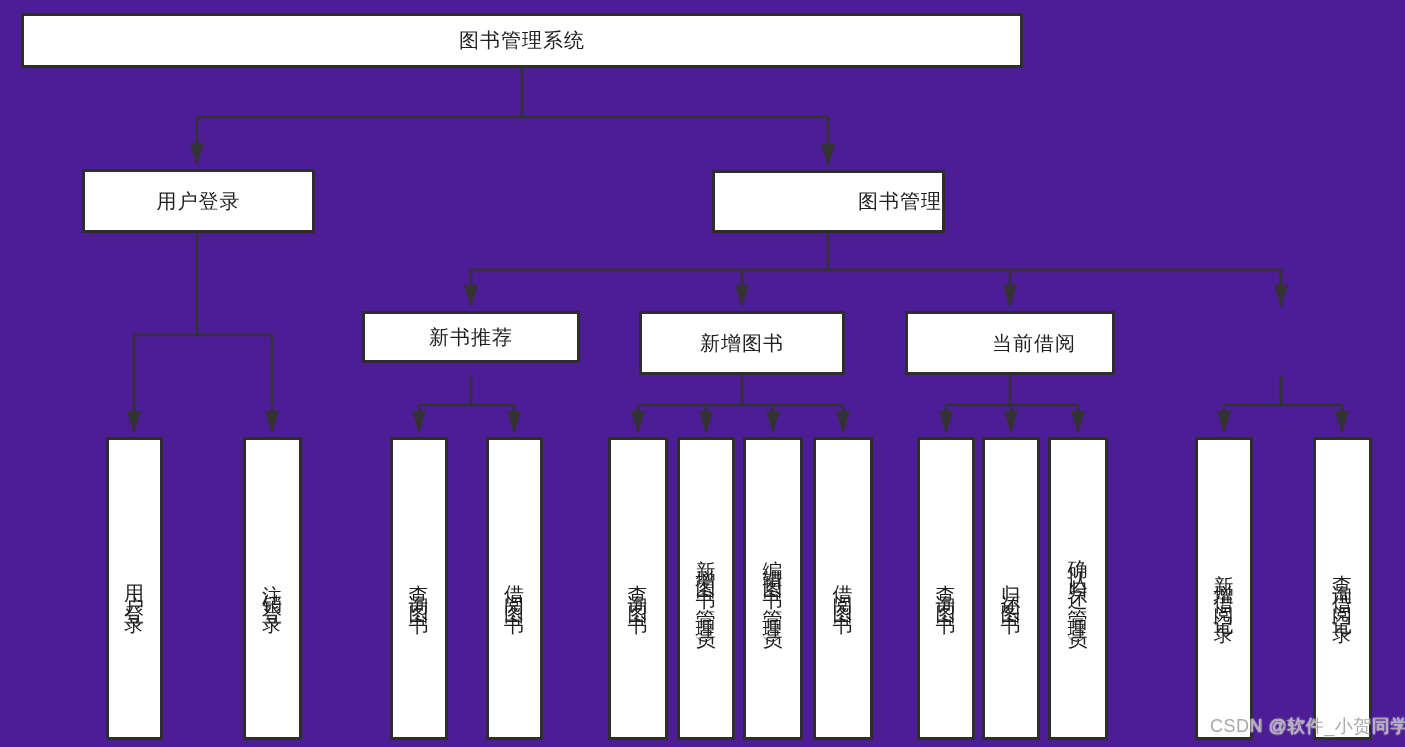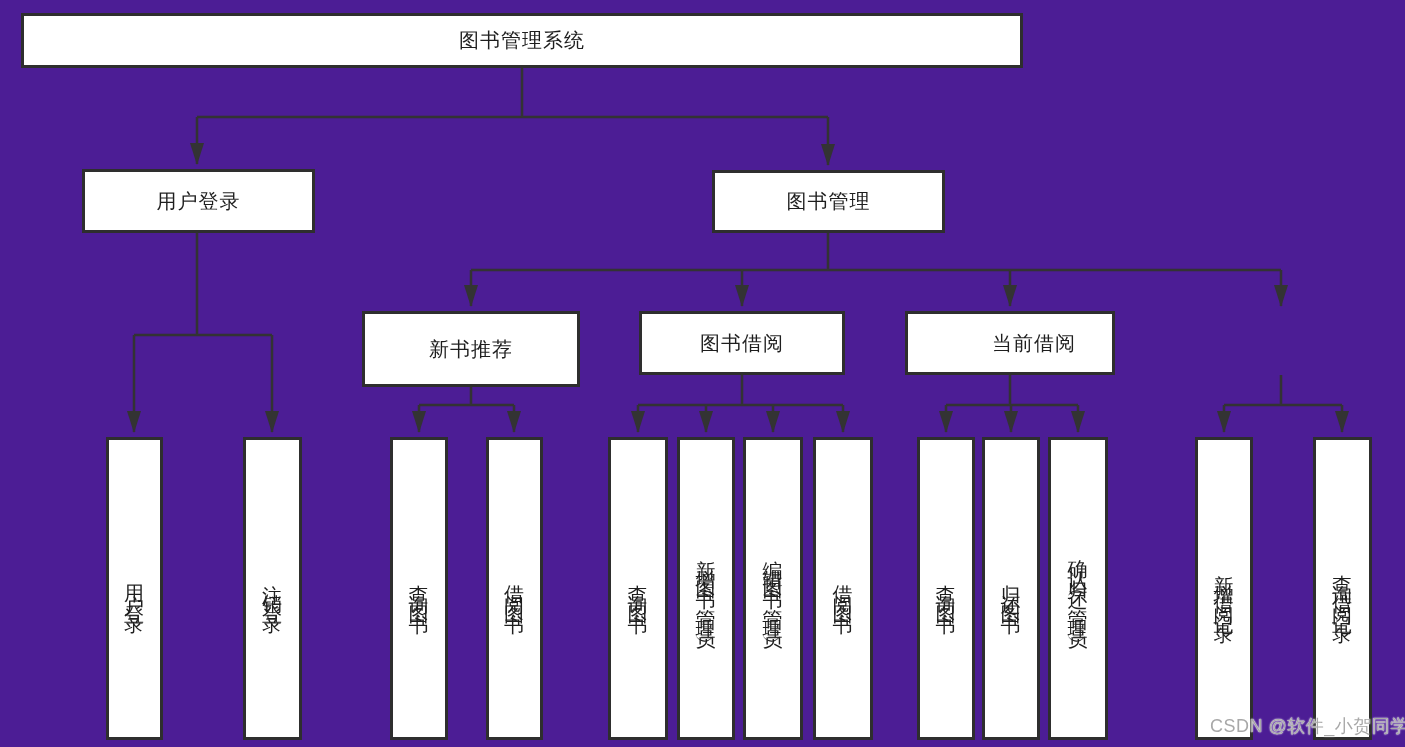--- a/index.html
+++ b/index.html
@@ -15,22 +15,22 @@
     display:flex;align-items:center;justify-content:center;
     color:#1e1e1e;font-size:20px;letter-spacing:1px;white-space:nowrap;
   }
   .vnode span{
     writing-mode:vertical-rl;text-orientation:mixed;
     letter-spacing:10px;line-height:1;white-space:normal;
   }
   
   .n-root{left:21px;top:13px;width:1002px;height:55px;}
   .n-user-login{left:82px;top:169px;width:233px;height:64px;}
-  .n-book-mgmt{left:712px;top:170px;width:233px;height:63px;}
-  .n-new-book{left:362px;top:311px;width:218px;height:76px;}
+  .n-book-mgmt{left:712px;top:170px;width:233px;height:63px;justify-content:flex-end;}
+  .n-new-book{left:362px;top:311px;width:218px;height:52px;}
   .n-book-borrow{left:639px;top:311px;width:206px;height:64px;}
   .n-current-borrow{left:905px;top:311px;width:210px;height:64px;padding-left:48px;}
   .n-borrow-records{left:1175px;top:311px;width:212px;height:64px;}
   
   .vnode{top:437px;height:303px;}
   .l-user-login{left:106px;width:57px;}
   .l-logout{left:243px;width:59px;}
   .l-query1{left:390px;width:58px;}
   .l-borrow1{left:486px;width:57px;}
   .l-query2{left:608px;width:60px;}
@@ -103,21 +103,21 @@
     <span>用户登录</span>
   </div>
   <div class="node n-book-mgmt">
     <span>图书管理</span>
   </div>
 
   <div class="node n-new-book">
     <span>新书推荐</span>
   </div>
   <div class="node n-book-borrow">
-    <span>图书借阅</span>
+    <span>新增图书</span>
   </div>
   <div class="node n-current-borrow">
     <span>当前借阅</span>
   </div>
 
   <div class="node vnode l-user-login">
     <span>用户登录</span>
   </div>
   <div class="node vnode l-logout">
     <span>注销登录</span>

